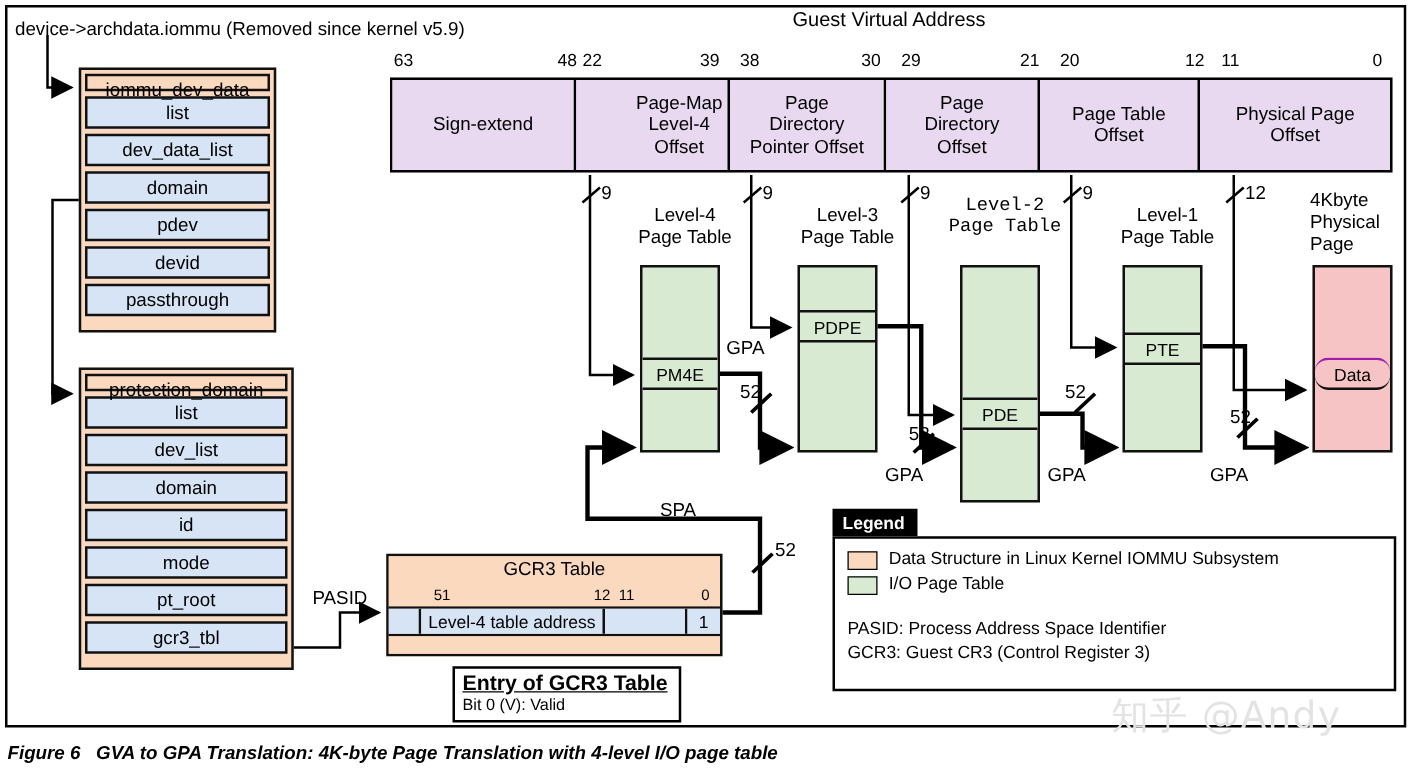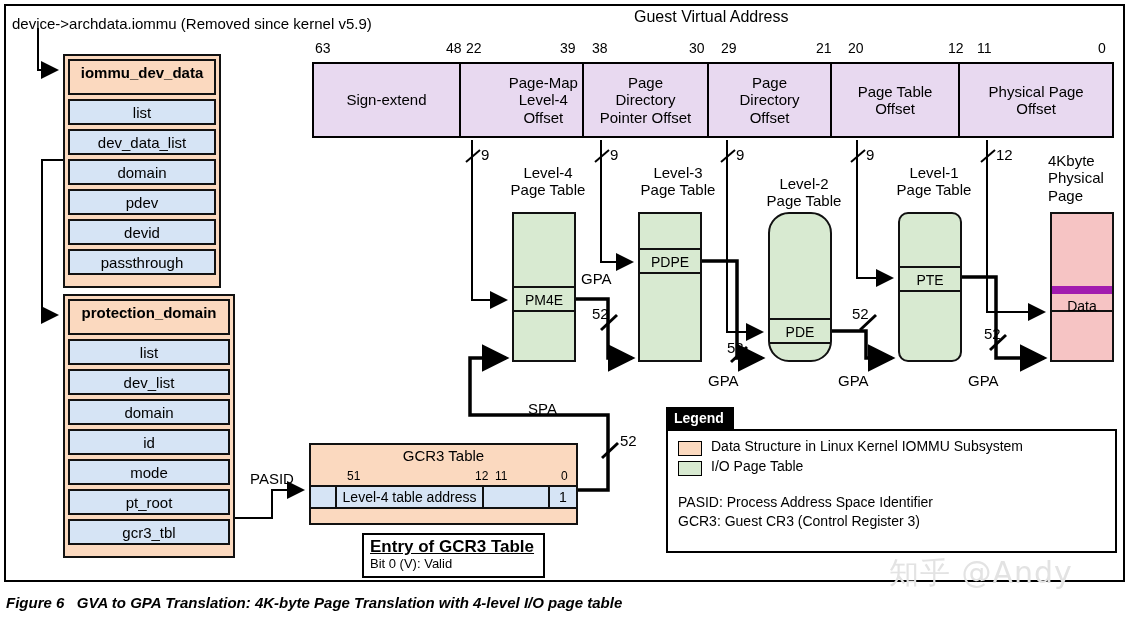--- a/index.html
+++ b/index.html
@@ -35,22 +35,21 @@
     border: 2px solid #111;
     background: #fbd9bf;
     padding: 3px 3px;
   }
   .struct-title {
     background: #fbd9bf;
     border: 2px solid #111;
     text-align: center;
     font-size: 15px;
     line-height: 24px;
-    height: 36px;
-    font-weight: bold;
+    height: 14px;
   }
   .struct-row {
     background: #d6e4f5;
     border: 2px solid #111;
     text-align: center;
     font-size: 15px;
     line-height: 24px;
     height: 26px;
     margin-top: 4px;
   }
@@ -70,22 +69,22 @@
   
   .ptable { border: 2px solid #111; background: #d8ead1; }
   .pt-entry {
     background: #d8ead1;
     border-top: 2px solid #111; border-bottom: 2px solid #111;
     text-align: center; font-size: 14px; line-height: 24px;
   }
   .ppage { border: 2px solid #111; background: #f6c4c4; }
   .pp-entry {
     background: #f6c4c4;
-    border-top: 8px solid #a21caf; border-bottom: 2px solid #111;
-    text-align: center; font-size: 14px; line-height: 24px;
+    border-top: 2px solid #a21caf; border-bottom: 2px solid #111;
+    text-align: center; font-size: 14px; line-height: 24px; border-radius: 11px;
   }
 
   
   .gcr3 { border: 2px solid #111; background: #fbd9bf; padding: 0; }
   .gcr3-title { text-align: center; font-size: 15px; line-height: 22px; height: 24px; background:#fbd9bf; }
   .gcr3-bits { position: relative; height: 16px; background:#fbd9bf; font-size: 12px; }
   .gcr3-bits span { position: absolute; top: 0; }
   .gcr3-entry { display: flex; height: 24px; border-top: 2px solid #111; border-bottom: 2px solid #111; }
   .gcr3-seg { background: #d6e4f5; border-right: 2px solid #111; display:flex; align-items:center; justify-content:center; font-size: 14px; }
   .gcr3-seg:last-child { border-right: none; }
@@ -182,44 +181,44 @@
   <div class="txt t15" style="left:481px; top:146px;">9</div>
   <div class="txt t15" style="left:610px; top:146px;">9</div>
   <div class="txt t15" style="left:736px; top:146px;">9</div>
   <div class="txt t15" style="left:866px; top:146px;">9</div>
   <div class="txt t15" style="left:996px; top:146px;">12</div>
 
   <div class="txt t15 ctr" style="left: 500px; top: 164px; width: 96px; white-space: pre-line;">Level-4
 Page Table</div>
   <div class="txt t15 ctr" style="left: 630px; top: 164px; width: 96px; white-space: pre-line;">Level-3
 Page Table</div>
-  <div class="txt t15 ctr" style="left: 756px; top: 175px; width: 96px; white-space: pre-line;">Level-2
+  <div class="txt t15 ctr" style="left: 756px; top: 156px; width: 96px; white-space: pre-line; font-family: Liberation Mono, monospace;">Level-2
 Page Table</div>
   <div class="txt t15 ctr" style="left: 886px; top: 164px; width: 96px; white-space: pre-line;">Level-1
 Page Table</div>
   <div class="txt t15" style="left: 1048px; top: 152px; width: 80px; white-space: pre-line;">4Kbyte
 Physical
 Page</div>
 
   <div class="abs ptable" style="left:512px; top:212px; width:64px; height:150px;">
     <div style="height:72px;"></div>
     <div class="pt-entry" style="height:26px;">PM4E</div>
   </div>
 
   <div class="abs ptable" style="left:638px; top:212px; width:64px; height:150px;">
     <div style="height:34px;"></div>
     <div class="pt-entry" style="height:26px;">PDPE</div>
   </div>
 
-  <div class="abs ptable" style="left:768px; top:212px; width:64px; height:150px;border-radius:21px;">
+  <div class="abs ptable" style="left:768px; top:212px; width:64px; height:190px;">
     <div style="height:104px;"></div>
     <div class="pt-entry" style="height:26px;">PDE</div>
   </div>
 
-  <div class="abs ptable" style="left:898px; top:212px; width:64px; height:150px;border-radius:10px;">
+  <div class="abs ptable" style="left:898px; top:212px; width:64px; height:150px;">
     <div style="height:52px;"></div>
     <div class="pt-entry" style="height:26px;">PTE</div>
   </div>
 
   <div class="abs ppage" style="left:1050px; top:212px; width:64px; height:150px;">
     <div style="height:72px;"></div>
     <div class="pp-entry" style="height:26px;">Data</div>
   </div>
 
   <div class="txt t15" style="left:581px; top:270px;">GPA</div>

